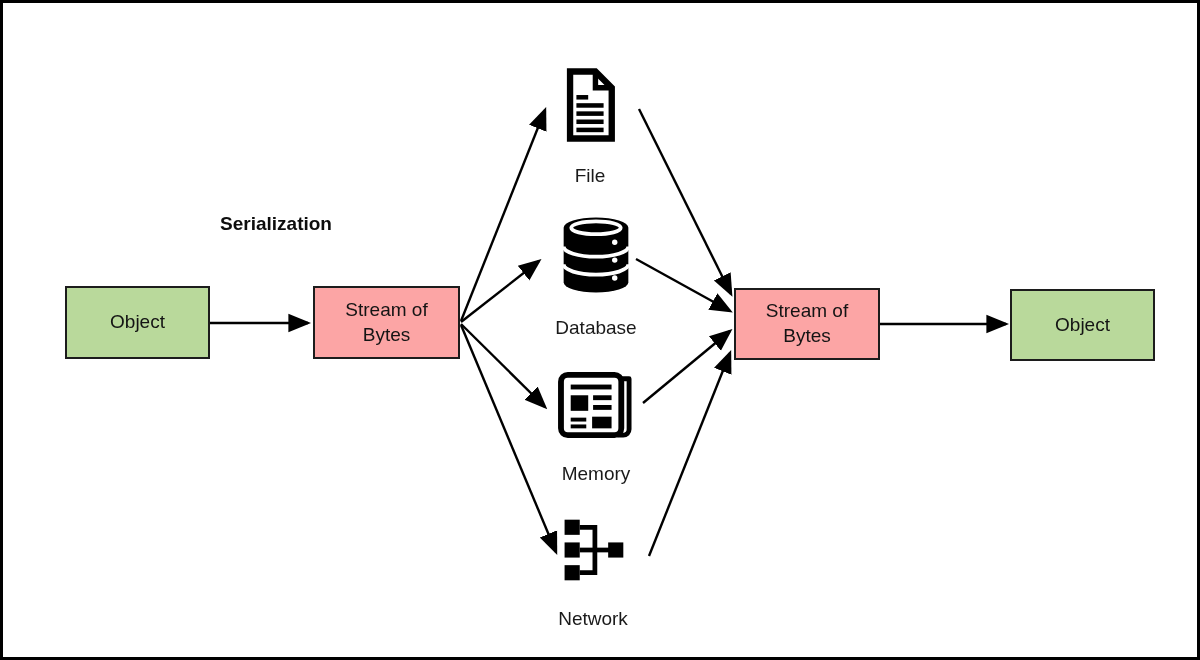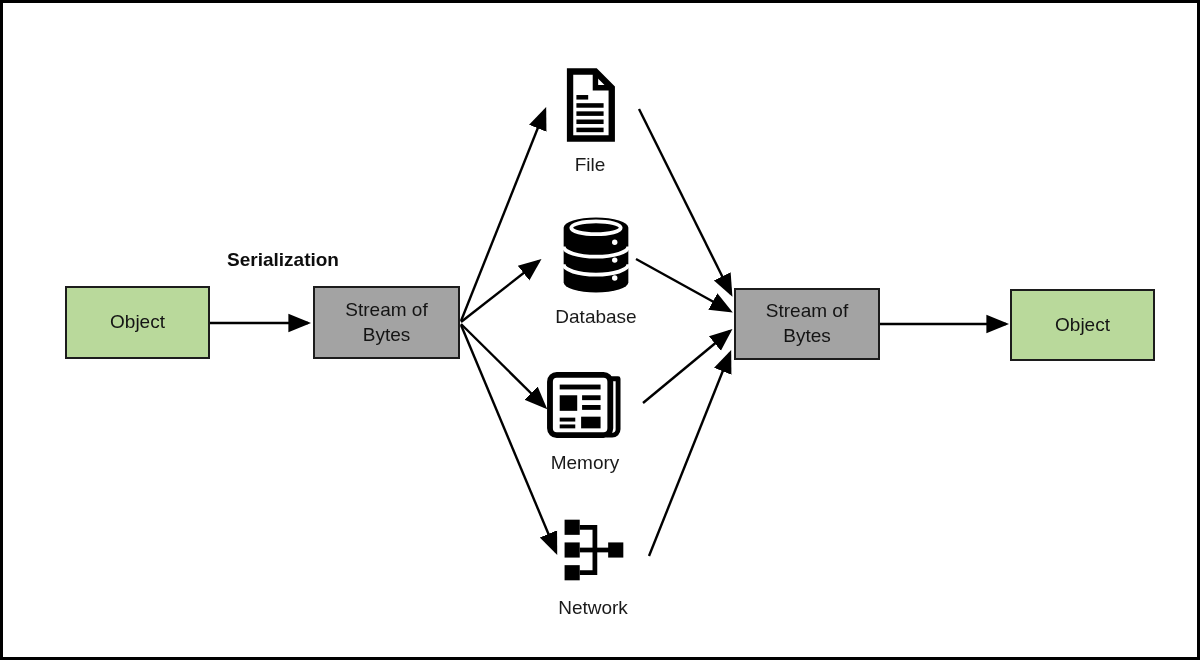--- a/index.html
+++ b/index.html
@@ -8,37 +8,37 @@
     border:3px solid #000;background:#fff;overflow:hidden;
     font-family:"Liberation Sans",sans-serif;color:#141414;
   }
   .arrows{position:absolute;left:0;top:0;width:1200px;height:660px;pointer-events:none;}
   .node{
     position:absolute;display:flex;align-items:center;justify-content:center;
     box-sizing:border-box;border:2px solid #1c1c1c;font-size:19px;line-height:1.3;
     text-align:center;
   }
   .node.green{background:#b9d99b;}
-  .node.cream{background:#a3a3a3;text-align:center;}
+  .node.cream{background:#fca5a5;text-align:center;}
   .obj-left  {left:62px;  top:283px; width:145px; height:73px;}
   .stream-left {left:310px; top:283px; width:147px; height:73px; padding:0 16px;}
   .stream-right{left:731px; top:285px; width:146px; height:72px; padding:0 16px;}
   .obj-right {left:1007px; top:286px; width:145px; height:72px;}
   .section-label{
     position:absolute;font-weight:bold;font-size:19px;text-align:center;color:#0d0d0d;
   }
-  .label-ser {left:200px; top:210px; width:160px;margin-top:36px;}
+  .label-ser {left:193px; top:210px; width:160px;}
   .label-deser{left:866px; top:208px; width:180px;}
   .medium{
     position:absolute;width:140px;display:flex;flex-direction:column;
-    align-items:center;gap:7px;
+    align-items:center;gap:18px;
   }
   .medium-file    {left:517px; top:64px;}
   .medium-database{left:523px; top:212px;}
-  .medium-memory  {left:512px; top:366px;}
+  .medium-memory  {left:523px; top:366px;}
   .medium-network {left:520px; top:511px;}
   .medium-label{font-size:19px;color:#1a1a1a;}
   .icon{display:block;}
 </style>
 </head>
 <body>
 
 <div class="frame">
 
   <svg class="arrows" xmlns="http://www.w3.org/2000/svg" width="1200" height="660" viewBox="0 0 1200 660">

